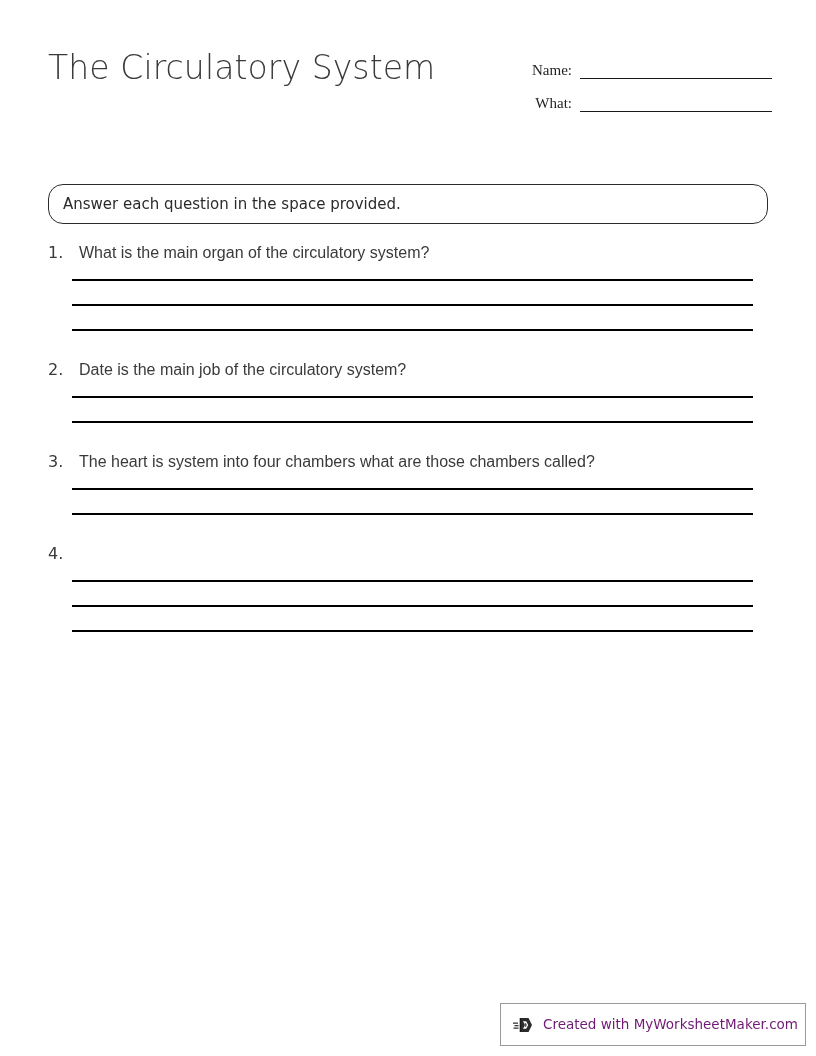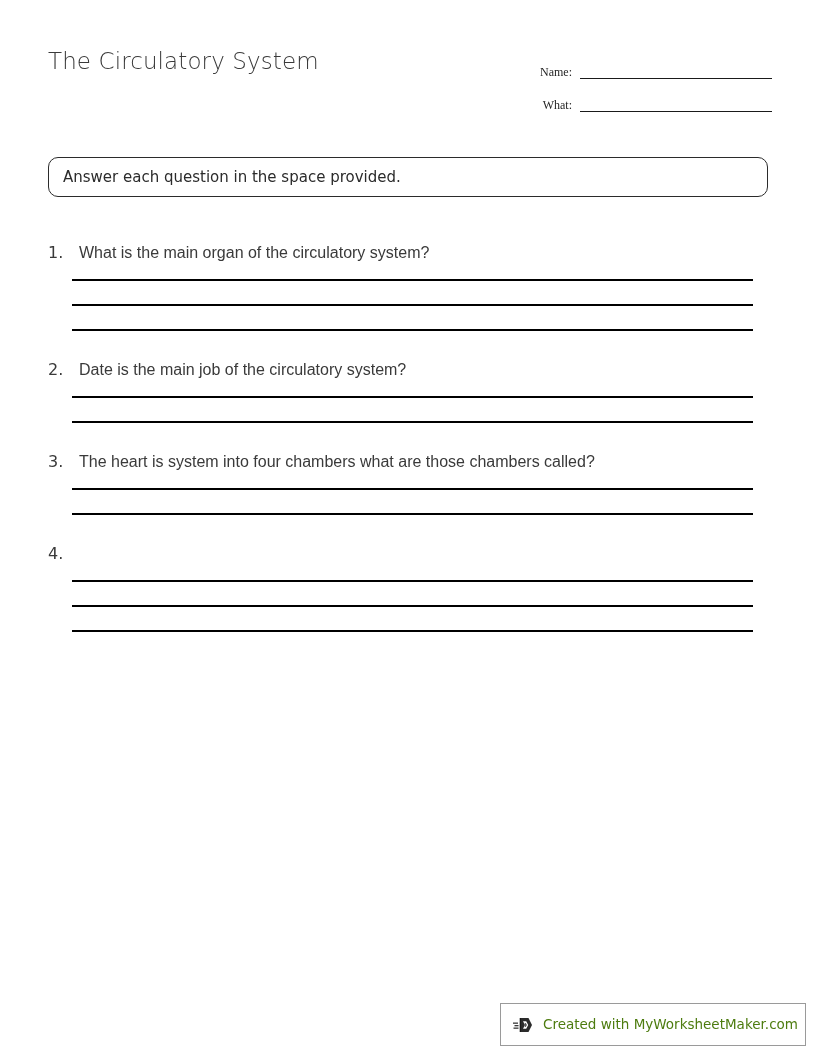--- a/index.html
+++ b/index.html
@@ -31,67 +31,67 @@
     top: 0;
     width: 816px;
     height: 140px;
   }
 
   .worksheet-title {
     position: absolute;
     left: 48px;
     top: 48px;
     font-family: "DejaVu Sans", sans-serif;
-    font-size: 23px;
+    font-size: 33px;
     font-weight: 300;
     letter-spacing: 0.1px;
     color: #3a3a3a;
     white-space: nowrap;
     line-height: 1.2;
   }
 
   .namedate {
     position: absolute;
     left: 500px;
     top: 48px;
     width: 272px;
   }
   .nd-row {
     display: flex;
     align-items: flex-end;
     height: 33px;
   }
   .nd-label {
     font-family: "Liberation Serif", serif;
-    font-size: 12px;
+    font-size: 15px;
     color: #1e1e1e;
     width: 72px;
     text-align: right;
     padding-right: 8px;
     line-height: 1;
     padding-bottom: 3px;
     margin-top: 34px;
   }
   .nd-rule {
     flex: 1 1 auto;
     border-bottom: 1.4px solid #1a1a1a;
     height: 1px;
     margin-bottom: 2px;
   }
 
   
   .instruction-box {
     position: absolute;
     left: 48px;
-    top: 157px;
+    top: 184px;
     width: 720px;
     height: 40px;
     box-sizing: border-box;
     border: 1.3px solid #2b2b2b;
-    border-radius: 10px;
+    border-radius: 15px;
     background: #fff;
     display: flex;
     align-items: center;
     padding-left: 14px;
   }
   .instruction-text {
     font-family: "DejaVu Sans", sans-serif;
     font-size: 15px;
     font-weight: 400;
     color: #2b2b2b;
@@ -159,21 +159,21 @@
   .badge-icon {
     width: 22px;
     height: 22px;
     flex: 0 0 22px;
     margin-right: 8px;
     display: block;
   }
   .badge-text {
     font-family: "DejaVu Sans", sans-serif;
     font-size: 13.5px;
-    color: #4d7c0f;
+    color: #701a75;
     white-space: nowrap;
     line-height: 1;
   }
 </style>
 </head>
 <body>
 
 <div class="page">
 
   <div class="header">

